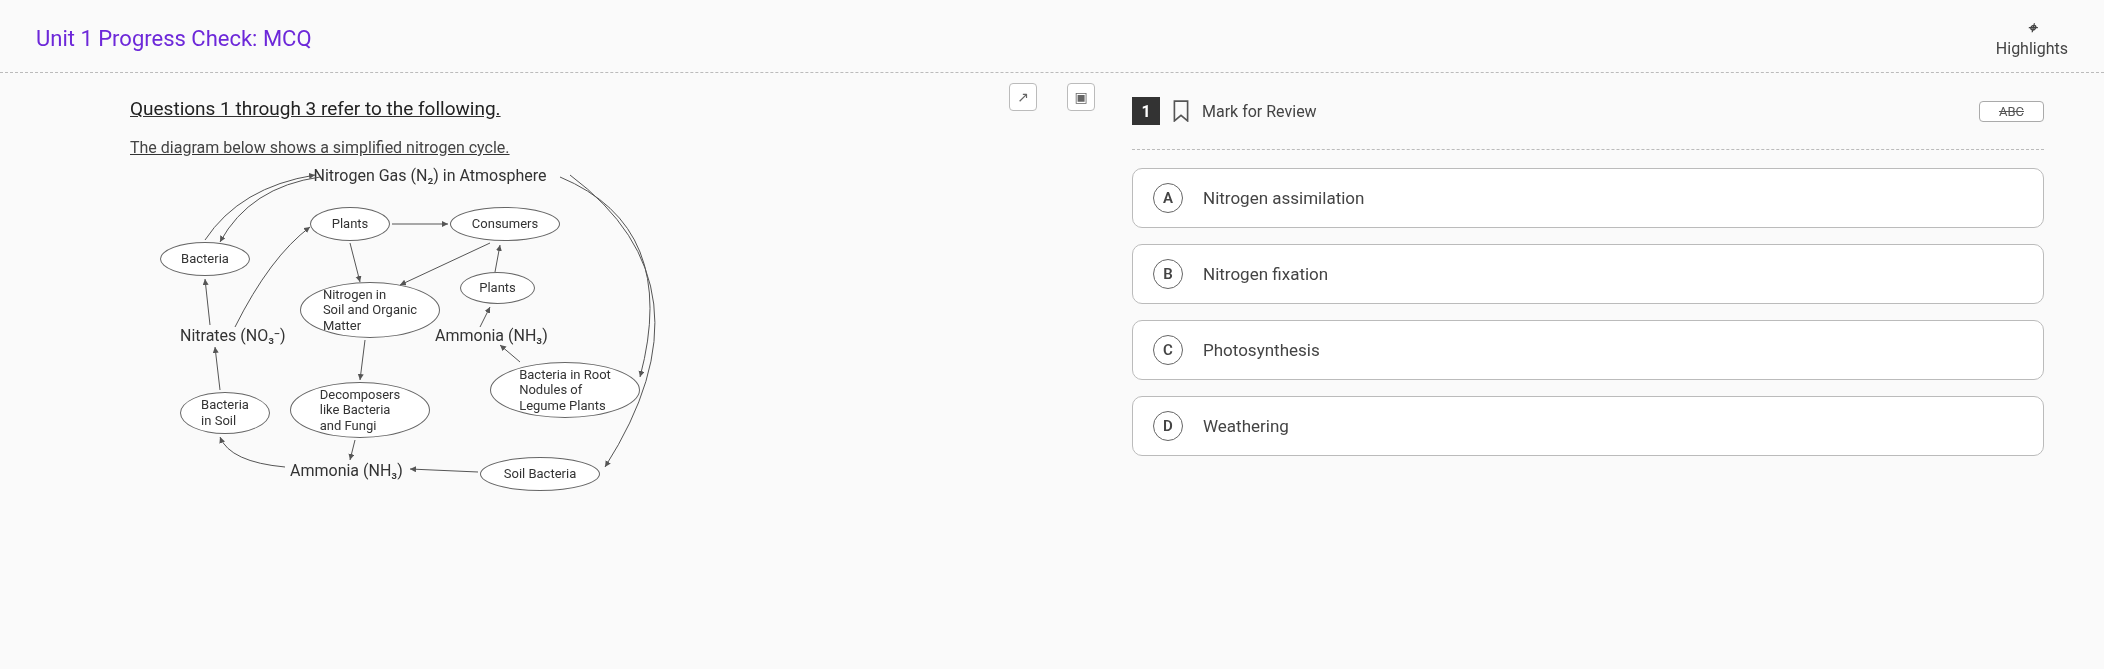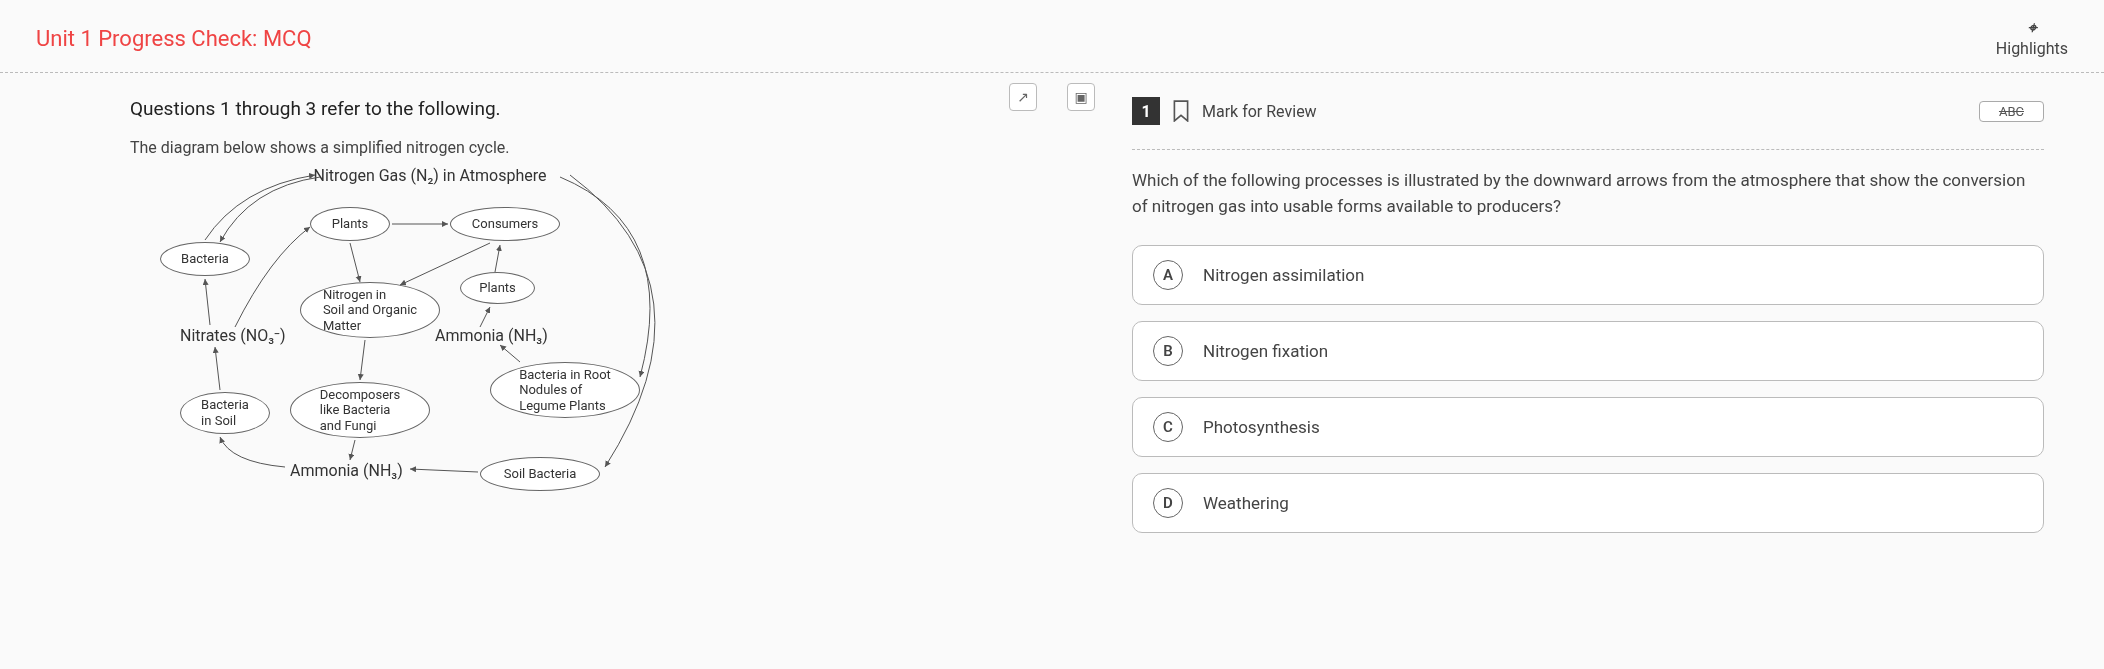--- a/index.html
+++ b/index.html
@@ -3,28 +3,28 @@
 <meta charset="utf-8">
 <style>
 * { margin: 0; padding: 0; box-sizing: border-box; font-family: -apple-system, BlinkMacSystemFont, "Segoe UI", Roboto, Helvetica, Arial, sans-serif; }
 body { background: #f0f0f0; color: #333; }
 .page { width: 2104px; height: 669px; position: relative; background: #fafafa; }
 
 .header {
   display: flex; align-items: center; justify-content: space-between;
   padding: 18px 36px 14px 36px; border-bottom: 1px dashed #bbb;
 }
-.header-title { font-size: 22px; color: #ef4444; font-weight: 400; }
+.header-title { font-size: 22px; color: #6d28d9; font-weight: 400; }
 .header-right { display: flex; align-items: center; gap: 10px; }
 .highlights { font-size: 16px; color: #444; text-align: center; }
 .highlights-icon { display:block; font-style: italic; font-weight: bold; margin-bottom: 2px; }
 
 .content { display: flex; padding: 24px 0 0 0; position: relative; }
 
-.left-panel { width: 50%; padding: 0 36px 0 130px; }
+.left-panel { width: 50%; padding: 0 36px 0 130px; text-decoration: underline; }
 .right-panel { width: 50%; padding: 0 60px 0 80px; }
 
 .center-icons {
   position: absolute; left: 50%; top: 10px; transform: translateX(-50%);
   display: flex; gap: 30px;
 }
 .center-icon {
   width: 28px; height: 28px; border: 1px solid #bbb; border-radius: 4px;
   display: flex; align-items: center; justify-content: center; font-size: 14px; color: #666;
   background: #fff;
@@ -177,21 +177,20 @@
         <svg class="bookmark-icon" viewBox="0 0 16 20">
           <path d="M2 1 H14 V19 L8 14 L2 19 Z" fill="none" stroke="#555" stroke-width="1.5"></path>
         </svg>
         <div class="mark-text">Mark for Review</div>
         <div class="abc-badge">
           <span style="text-decoration:line-through;">ABC</span>
         </div>
       </div>
       <div class="q-dashed"></div>
 
-      <div class="q-stem">Which of the following processes is illustrated by the downward arrows from the atmosphere that show the conversion of nitrogen gas into usable forms available to producers?</div>
 
       <div class="choice">
         <div class="choice-letter">A</div>
         <div class="choice-text">Nitrogen assimilation</div>
       </div>
       <div class="choice">
         <div class="choice-letter">B</div>
         <div class="choice-text">Nitrogen fixation</div>
       </div>
       <div class="choice">

